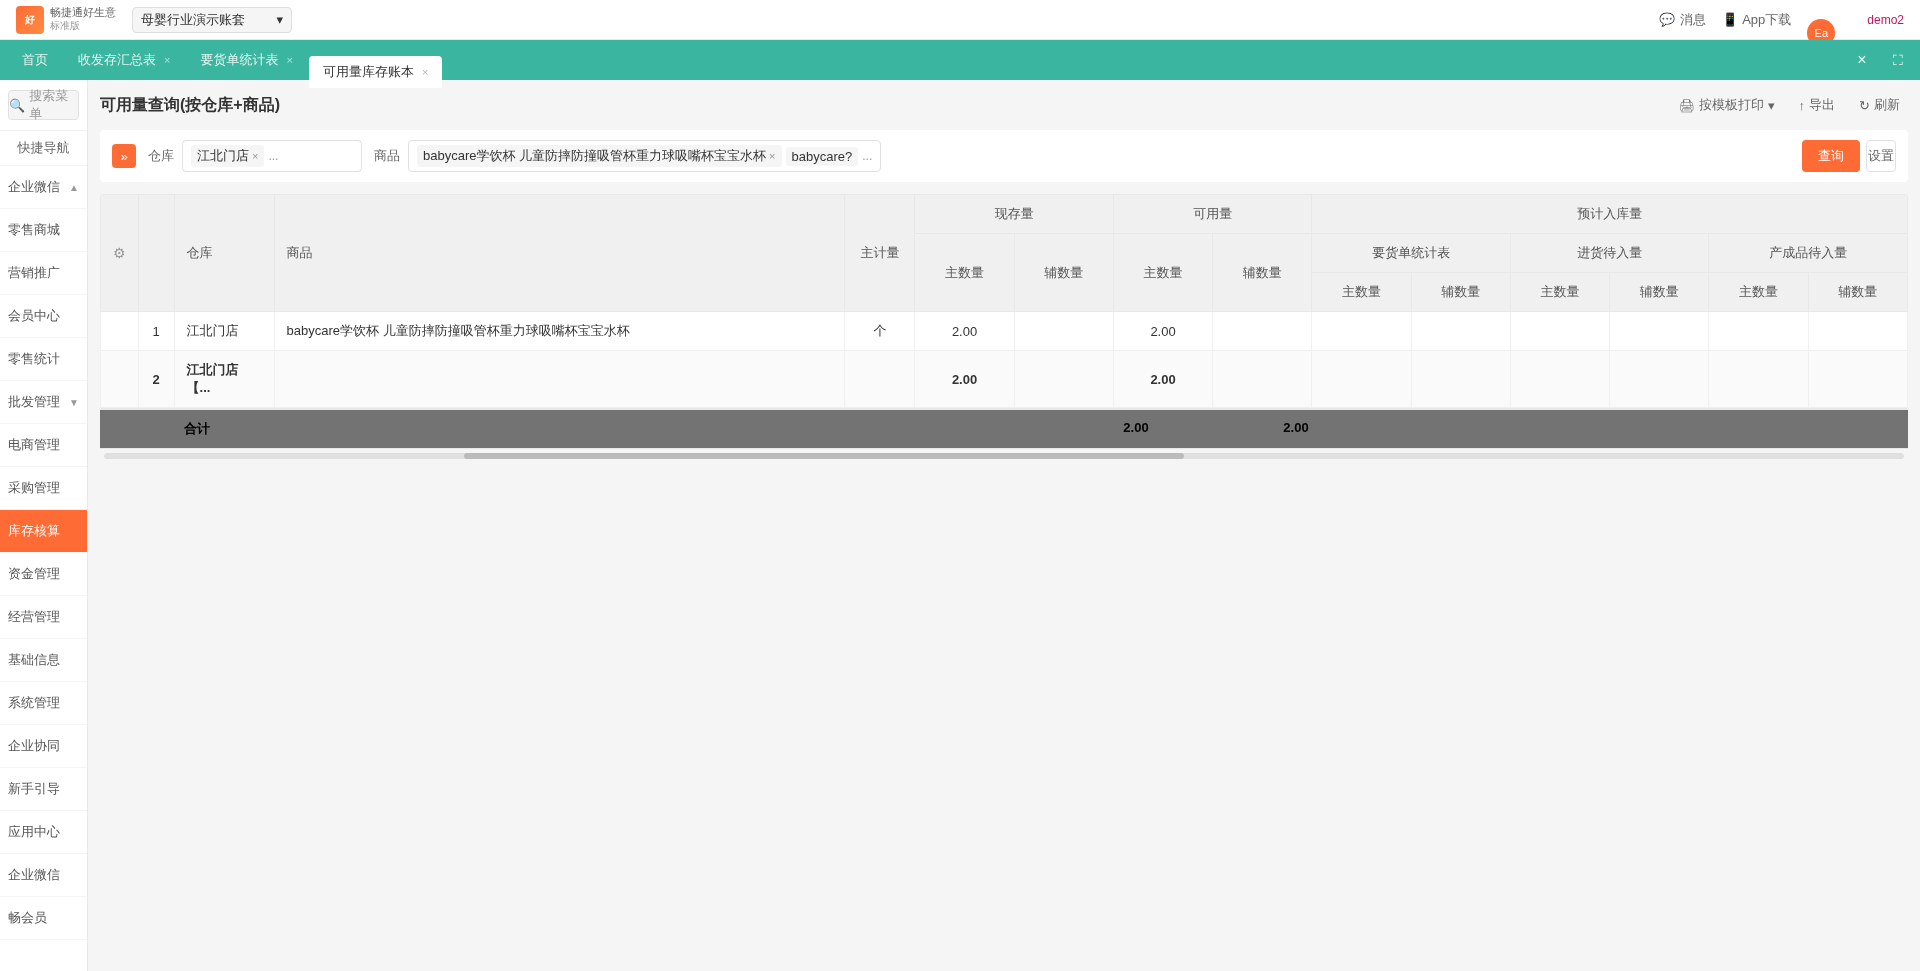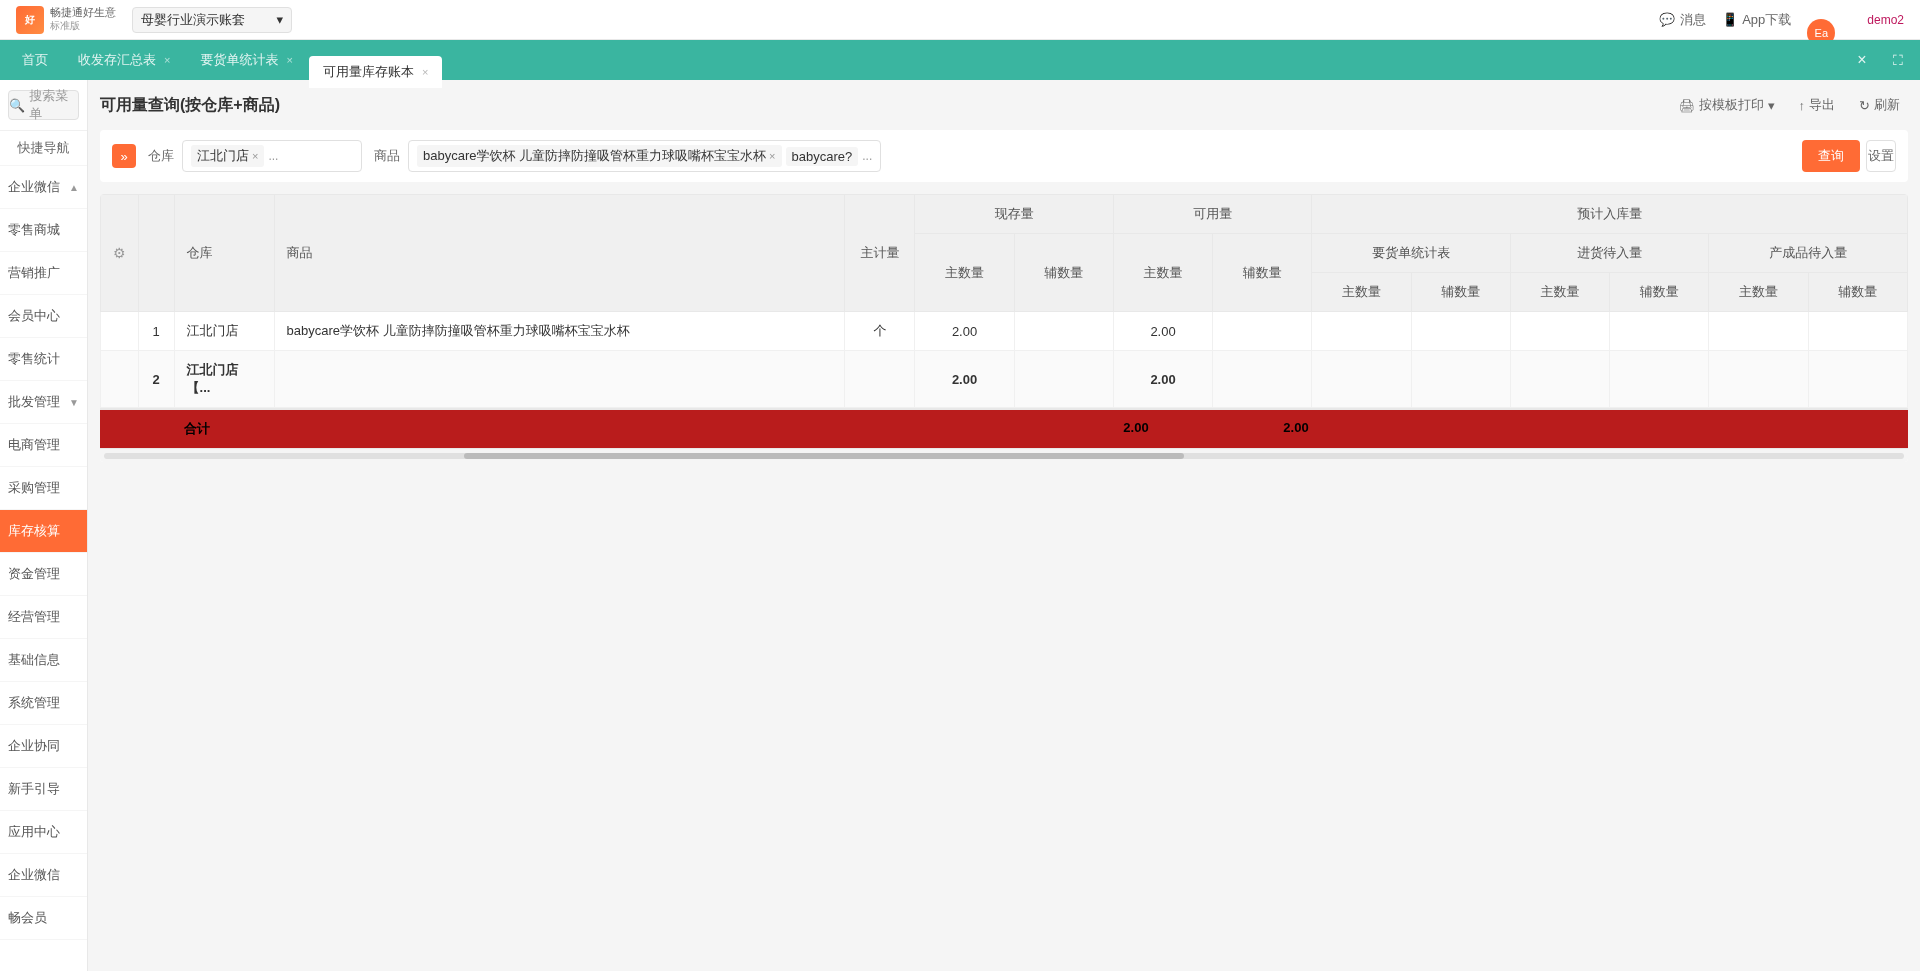--- a/index.html
+++ b/index.html
@@ -544,21 +544,21 @@
             <td></td>
             <td></td>
             <td></td>
             <td></td>
             <td></td>
             <td></td>
           </tr>
         </tbody>
       </table>
 
-      <div style="background:#b91c1c; border-top: 2px solid #e8e8e8; display: flex; padding: 10px 12px; font-weight: 600; font-size: 13px;">
+      <div style="background:#737373; border-top: 2px solid #e8e8e8; display: flex; padding: 10px 12px; font-weight: 600; font-size: 13px;">
         <div style="width: 36px;"></div>
         <div style="width: 36px;"></div>
         <div style="width: 100px;">
           <span>合计</span>
         </div>
         <div style="flex:1;"></div>
         <div style="width:70px; text-align:center;"></div>
         <div style="width:80px; text-align:center;">2.00</div>
         <div style="width:80px; text-align:center;"></div>
         <div style="width:80px; text-align:center;">2.00</div>

